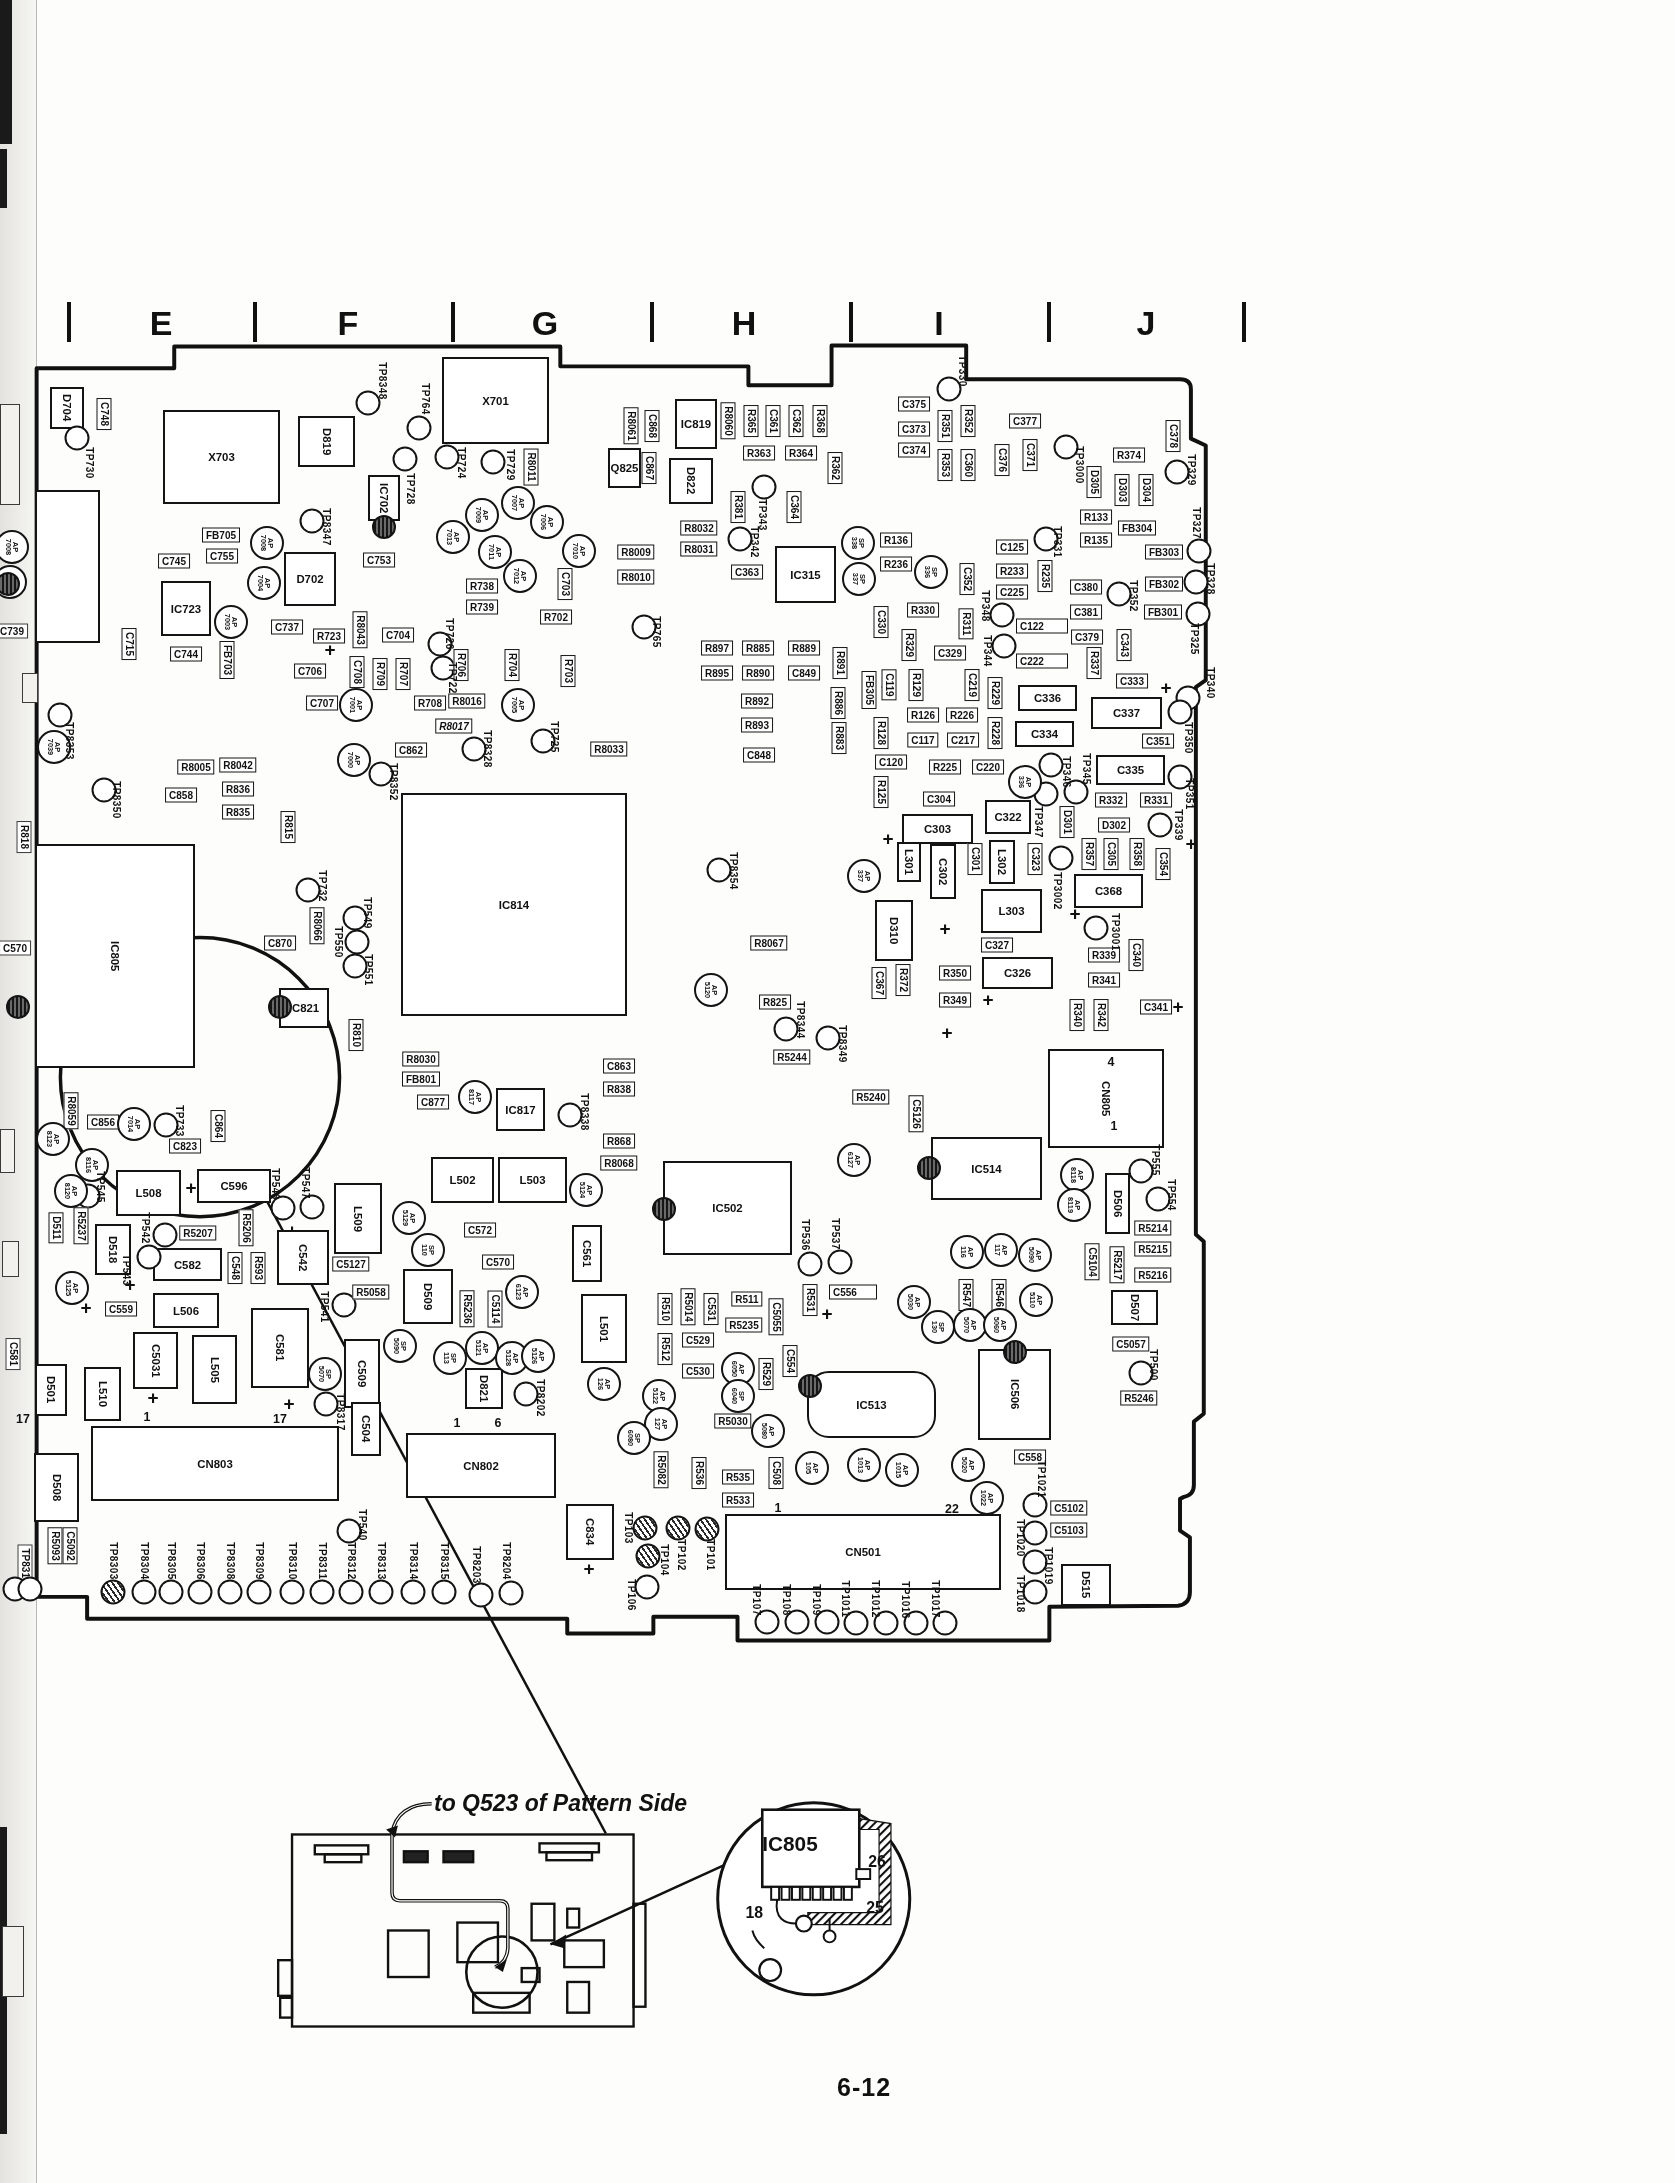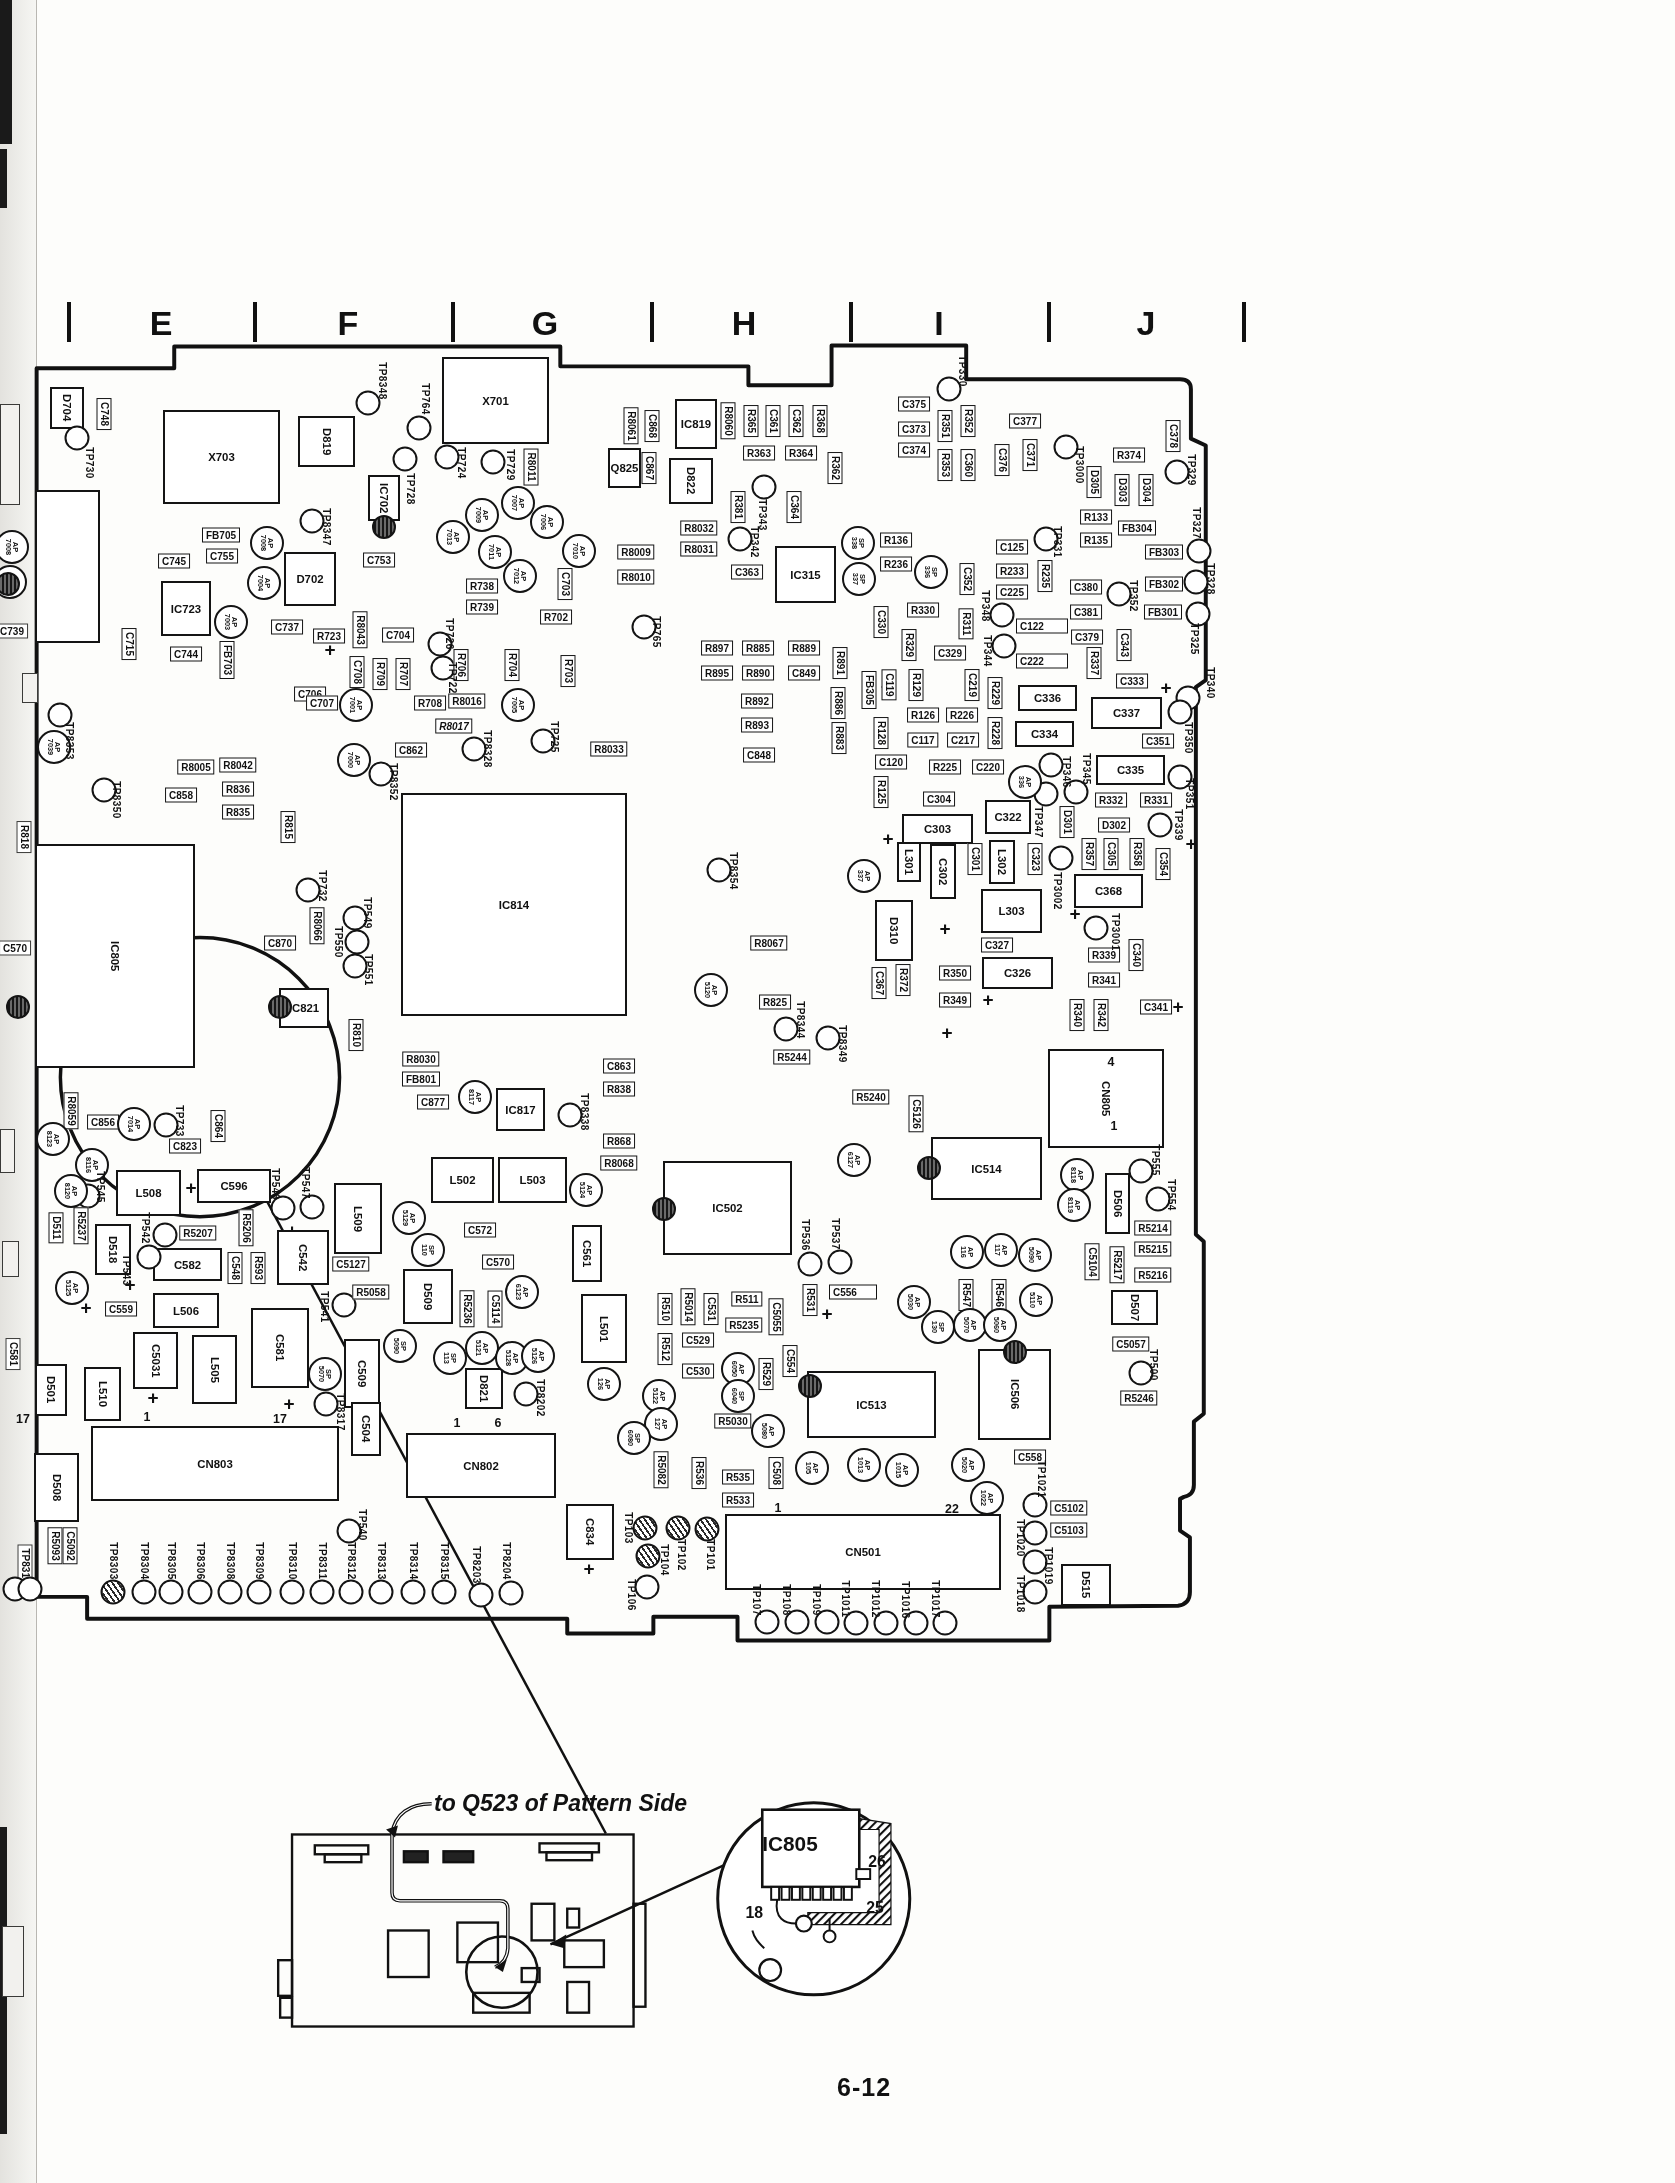--- a/index.html
+++ b/index.html
@@ -143,21 +143,21 @@
       <div class="gt" style="left: 1244px; top: 302px;"></div>
       <div class="bx v" style="left: 104px; top: 414px;">C748</div>
       <div class="bx" style="left: 221px; top: 535px;">FB705</div>
       <div class="bx" style="left: 222px; top: 556px;">C755</div>
       <div class="bx" style="left: 174px; top: 561px;">C745</div>
       <div class="bx" style="left: 379px; top: 560px;">C753</div>
       <div class="bx v" style="left: 129px; top: 644px;">C715</div>
       <div class="bx" style="left: 287px; top: 627px;">C737</div>
       <div class="bx" style="left: 329px; top: 636px;">R723</div>
       <div class="bx" style="left: 398px; top: 635px;">C704</div>
-      <div class="bx" style="left: 310px; top: 694px; text-align: right;">C706</div>
+      <div class="bx" style="left: 310px; top: 671px; text-align: right;">C706</div>
       <div class="bx" style="left: 186px; top: 654px;">C744</div>
       <div class="bx v" style="left: 227px; top: 660px;">FB703</div>
       <div class="bx v" style="left: 360px; top: 630px;">R8043</div>
       <div class="bx v" style="left: 357px; top: 672px;">C708</div>
       <div class="bx v" style="left: 380px; top: 674px;">R709</div>
       <div class="bx v" style="left: 403px; top: 674px;">R707</div>
       <div class="bx v" style="left: 461px; top: 665px;">R706</div>
       <div class="bx" style="left: 322px; top: 703px;">C707</div>
       <div class="bx" style="left: 430px; top: 703px;">R708</div>
       <div class="bx" style="left: 467px; top: 701px;">R8016</div>
@@ -394,21 +394,21 @@
       <div class="part" style="left: 153px; top: 1293px; width: 66px; height: 35px;">L506</div>
       <div class="part v" style="left: 251px; top: 1308px; width: 58px; height: 80px;">C581</div>
       <div class="part v" style="left: 133px; top: 1332px; width: 45px; height: 57px;">C5031</div>
       <div class="part v" style="left: 192px; top: 1335px; width: 45px; height: 69px;">L505</div>
       <div class="part v" style="left: 84px; top: 1367px; width: 37px; height: 54px;">L510</div>
       <div class="part v" style="left: 35px; top: 1364px; width: 32px; height: 52px;">D501</div>
       <div class="part v" style="left: 344px; top: 1339px; width: 36px; height: 69px;">C509</div>
       <div class="part v" style="left: 351px; top: 1402px; width: 30px; height: 54px;">C504</div>
       <div class="part v" style="left: 465px; top: 1368px; width: 38px; height: 41px;">D821</div>
       <div class="part v" style="left: 566px; top: 1504px; width: 48px; height: 56px;">C834</div>
-      <div class="part" style="left: 807px; top: 1371px; width: 129px; height: 67px;">IC513</div>
+      <div class="part" style="left: 807px; top: 1371px; width: 129px; height: 67px; border-radius: 22px;">IC513</div>
       <div class="part v" style="left: 978px; top: 1349px; width: 73px; height: 91px;">IC506</div>
       <div class="part v" style="left: 1048px; top: 1049px; width: 116px; height: 99px;">CN805</div>
       <div class="part" style="left: 931px; top: 1137px; width: 111px; height: 63px;">IC514</div>
       <div class="part v" style="left: 1105px; top: 1173px; width: 25px; height: 61px;">D506</div>
       <div class="part v" style="left: 1111px; top: 1290px; width: 47px; height: 35px;">D507</div>
       <div class="part v" style="left: 1061px; top: 1564px; width: 50px; height: 42px;">D515</div>
       <div class="part v" style="left: 34px; top: 1453px; width: 45px; height: 69px;">D508</div>
       <div class="part" style="left: 91px; top: 1426px; width: 248px; height: 75px;">CN803</div>
       <div class="part" style="left: 406px; top: 1433px; width: 150px; height: 65px;">CN802</div>
       <div class="part" style="left: 725px; top: 1514px; width: 276px; height: 76px;">CN501</div>

